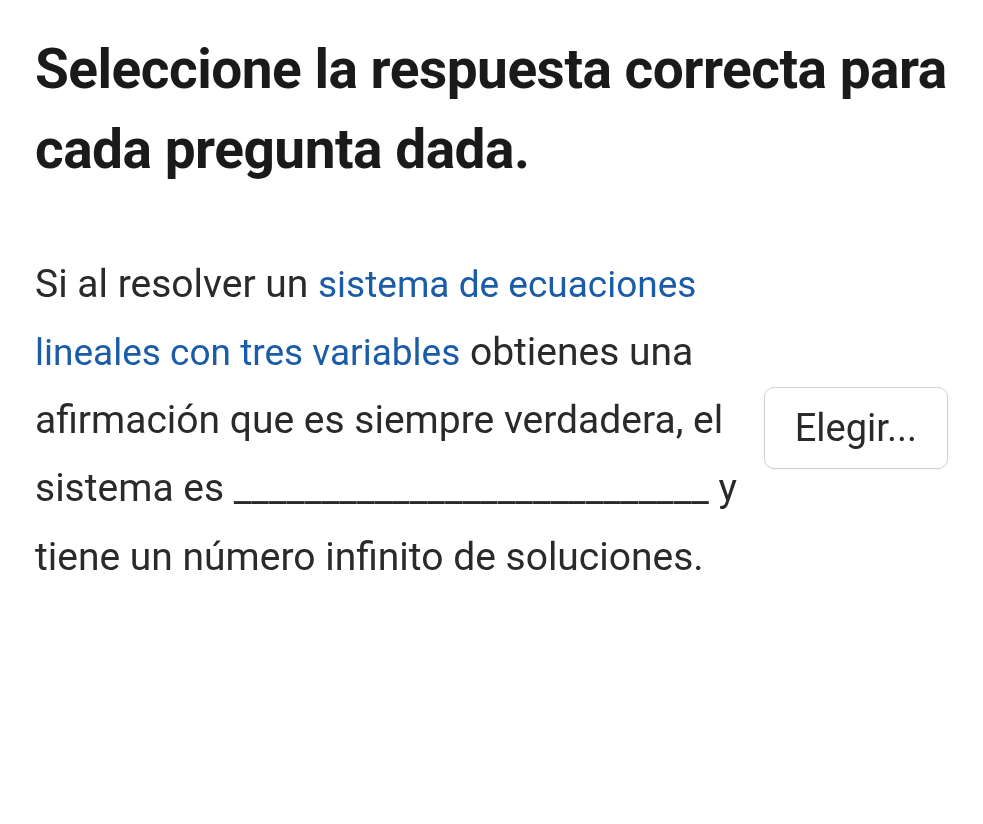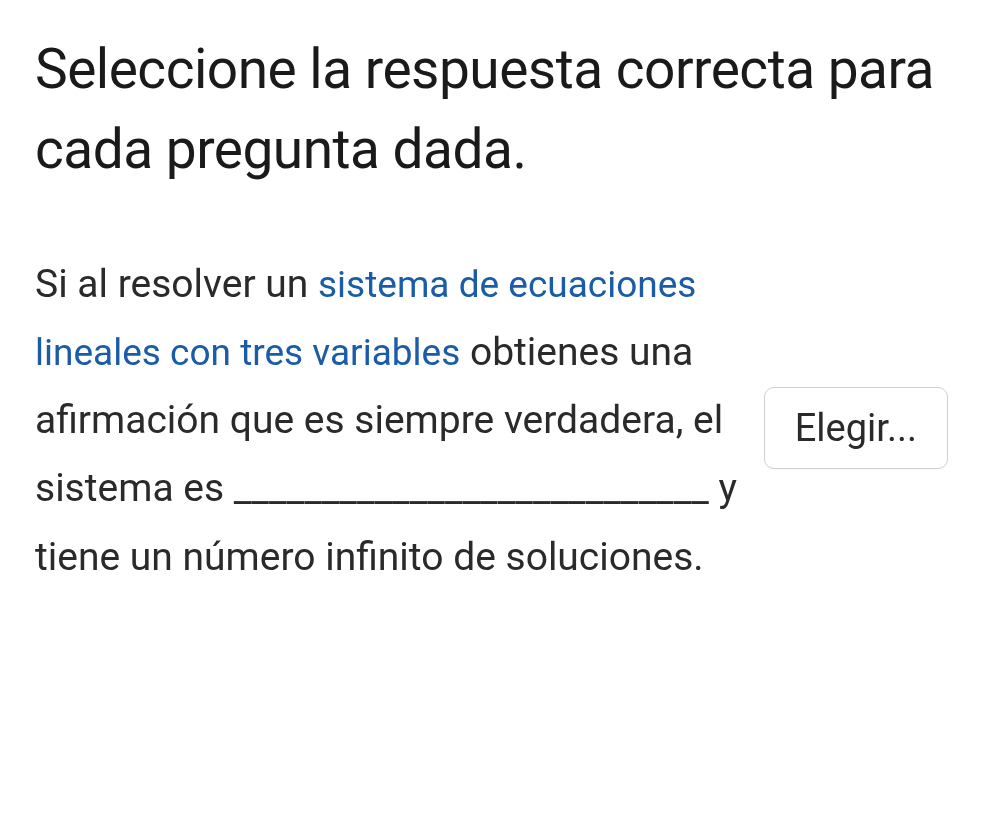--- a/index.html
+++ b/index.html
@@ -10,21 +10,21 @@
     body {
       font-family: -apple-system, BlinkMacSystemFont, "Segoe UI", Roboto, Helvetica, Arial, sans-serif;
       background: #ffffff;
       width: 983px;
       height: 824px;
       padding: 30px 35px;
       color: #1a1a1a;
     }
     .heading {
       font-size: 55px;
-      font-weight: 400;
+      font-weight: 700;
       line-height: 1.45;
       color: #1a1a1a;
       margin-bottom: 60px;
       letter-spacing: -0.5px;
     }
     .content-row {
       display: flex;
       align-items: flex-end;
       gap: 23px;
     }

